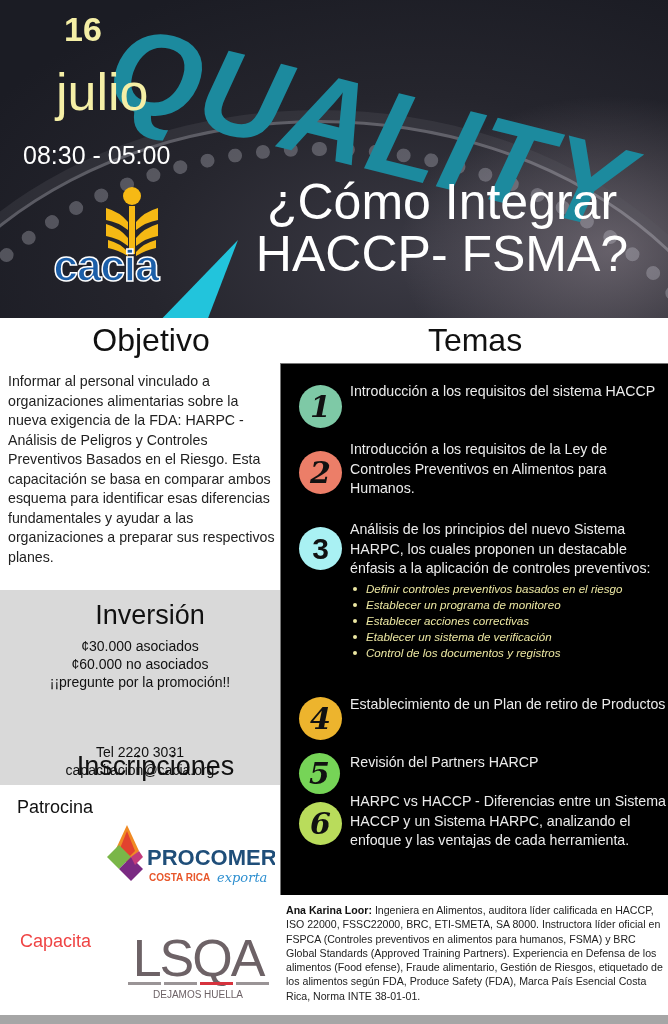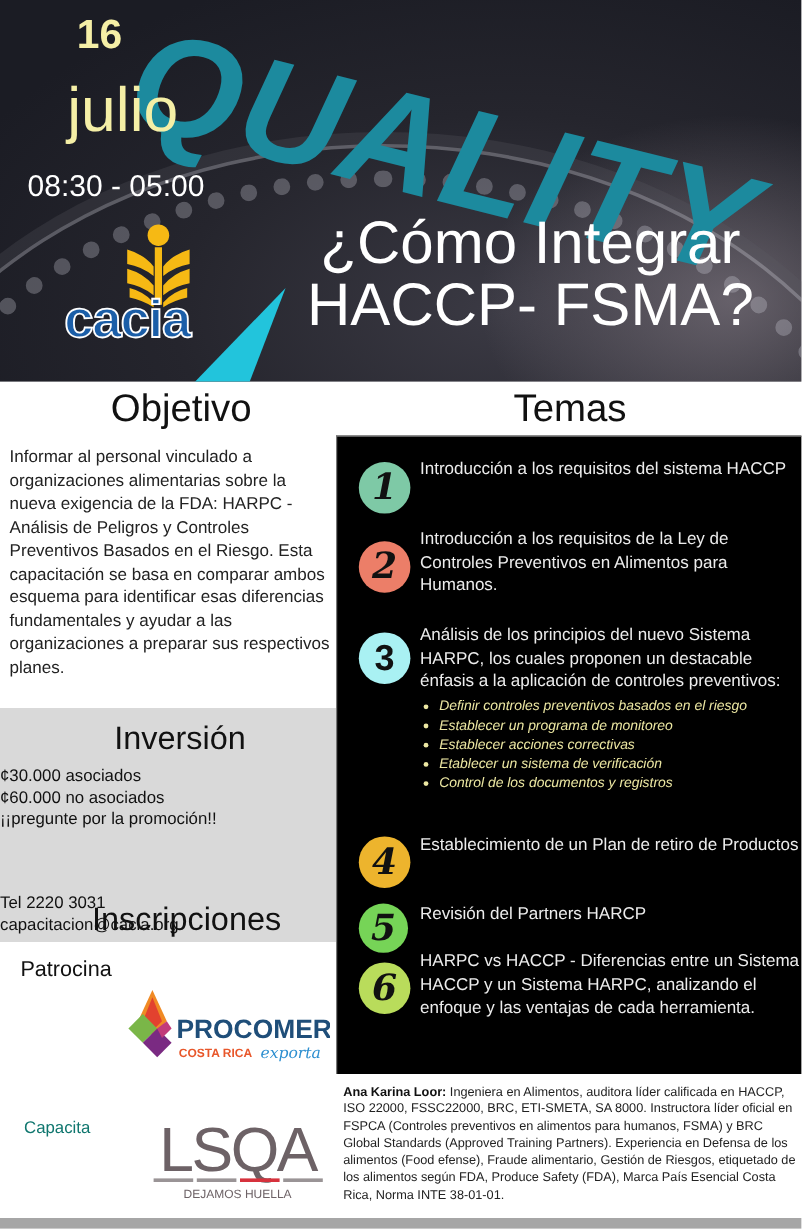--- a/index.html
+++ b/index.html
@@ -56,26 +56,26 @@
   .objetivo-text {
     position: absolute; left: 8px; top: 372px; width: 268px;
     font-size: 14.2px; line-height: 19.5px; color: #222;
   }
 
   
   .gray-box {
     position: absolute; left: 0; top: 590px; width: 280px; height: 195px; background: #d9d9d9;
   }
   .inv-title { position: absolute; left: 10px; top: 600px; width: 280px; text-align: center; font-size: 27px; color: #111; }
-  .inv-line { position: absolute; left: 0; width: 280px; text-align: left; font-size: 14px; color: #111; }
+  .inv-line { position: absolute; left: 0; width: 280px; text-align: center; font-size: 14px; color: #111; }
   .ins-title { position: absolute; left: 0; top: 708px; width: 311px; text-align: center; font-size: 27px; color: #111; margin-top: 43px; }
 
   
   .patrocina { position: absolute; left: 17px; top: 797px; font-size: 18px; color: #111; }
-  .capacita { position: absolute; left: 20px; top: 931px; font-size: 14px; color: #0f766e; }
+  .capacita { position: absolute; left: 20px; top: 931px; font-size: 18px; color: #ef4444; }
   .procomer-logo { position: absolute; left: 105px; top: 823px; width: 170px; height: 68px; }
   .lsqa-logo { position: absolute; left: 126px; top: 932px; width: 145px; height: 70px; }
 
   
   .temas-box {
     position: absolute; left: 280px; top: 363px; width: 388px; height: 532px; background: #000;
     border-left: 1px solid #777; border-top: 1px solid #777;
   }
   .tema { position: absolute; left: 0; width: 388px; }
   .tema-num {

